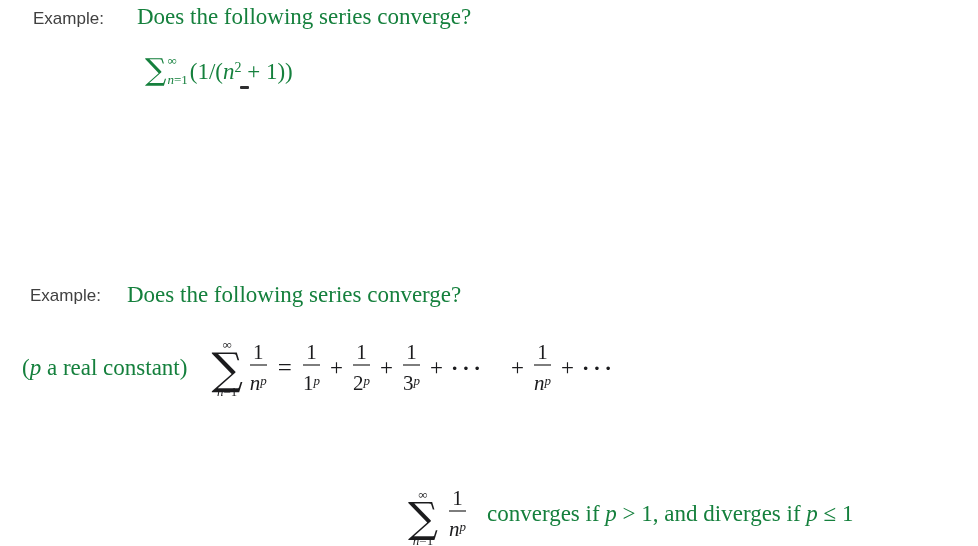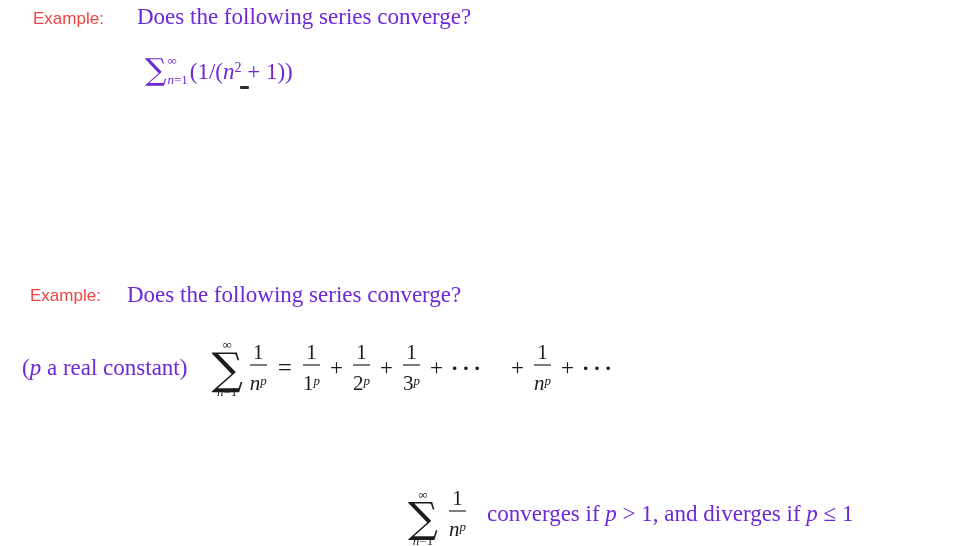--- a/index.html
+++ b/index.html
@@ -16,28 +16,28 @@
     color: #1b1b1d;
   }
   .abs { position: absolute; white-space: nowrap; }
   .row { display: flex; align-items: center; }
 
   
   .exlabel {
     font-family: "Liberation Sans", "DejaVu Sans", sans-serif;
     font-size: 17px;
     line-height: 22px;
-    color: #ef4444;
+    color: #404040;
   }
   
   .serif {
     font-family: "Liberation Serif", "DejaVu Serif", serif;
     font-size: 23px;
     line-height: 28px;
-    color: #6d28d9;
+    color: #15803d;
   }
   .it { font-style: italic; }
 
   
   .sg-inline {
     font-family: "DejaVu Serif", "Liberation Serif", serif;
     font-size: 30px;
     line-height: 24px;
   }
   .ilimits {

